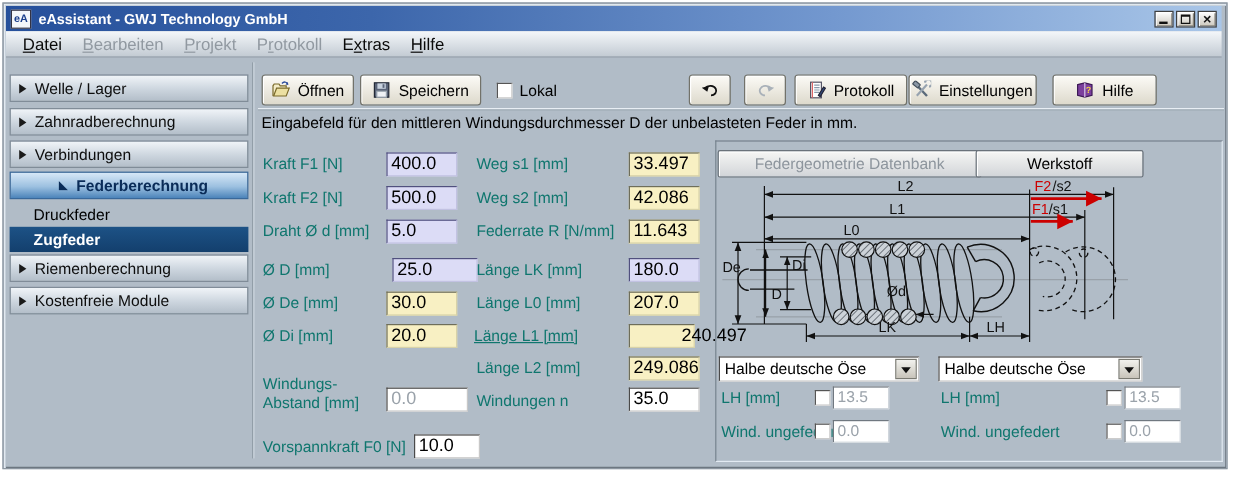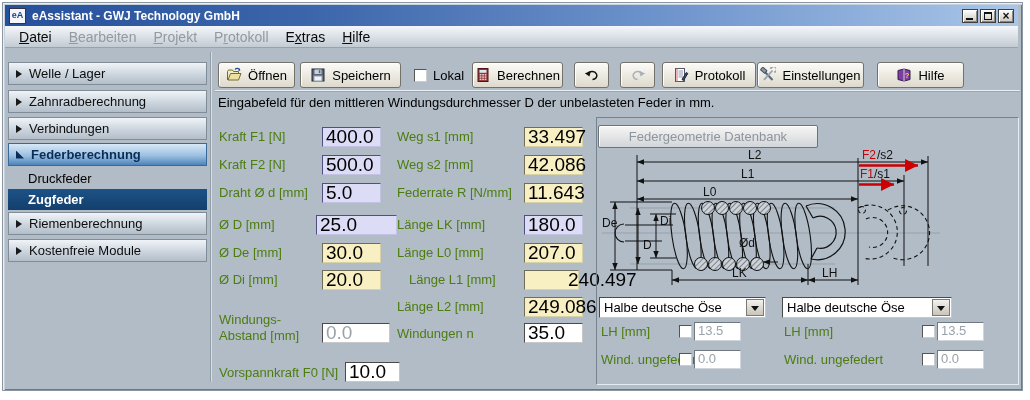--- a/index.html
+++ b/index.html
@@ -37,22 +37,22 @@
   .tri-exp{width:8px;height:8px;background:#0a2c58;clip-path:polygon(0 0,100% 100%,0 100%);}
   .vsep{position:absolute;left:210px;top:52px;width:1px;height:330px;background:#929ea8;box-shadow:1px 0 0 #d5dde5;}
   
   .tbtn{position:absolute;top:62px;height:26px;background:linear-gradient(#fcfbf7,#ddd9cc);
        border:1px solid #72726a;border-radius:3px;box-shadow:inset 1px 1px 0 #fff;
        display:flex;align-items:center;justify-content:center;gap:6px;font-size:13px;color:#000;box-sizing:border-box;cursor:default;}
   .tb-sep{position:absolute;left:215px;top:90px;width:805px;height:1px;background:#e8eef4;box-shadow:0 1px 0 #9aa6b0;}
   .tb-cb-label{position:absolute;font-size:13px;color:#000;}
   .desc{position:absolute;left:218px;top:95px;font-size:13px;color:#000;}
   
-  .lbl{position:absolute;font-size:13px;color:#4d7c0f;white-space:nowrap;text-align:right;}
-  .field{position:absolute;height:20px;font-size:19px;line-height:18px;padding-left:3px;box-sizing:border-box;color:#000;white-space:nowrap;}
+  .lbl{position:absolute;font-size:13px;color:#0f766e;white-space:nowrap;text-align:right;}
+  .field{position:absolute;height:20px;font-size:15px;line-height:18px;padding-left:3px;box-sizing:border-box;color:#000;white-space:nowrap;}
   .f-lav{background:#dcdcf6;border:1px solid;border-color:#50507e #c2c2e2 #c2c2e2 #50507e;}
   .f-yel{background:#f8f0c3;border:1px solid;border-color:#6e6e5a #d8d2a8 #d8d2a8 #6e6e5a;}
   .f-wht{background:#fff;border:1px solid;border-color:#4a4a4a #c8c8c8 #c8c8c8 #4a4a4a;}
   .f-dis{color:#9aa2aa;}
   
   .rpanel{position:absolute;left:596px;top:117px;width:421px;height:266px;
        border:1px solid;border-color:#76828e #e2eaf2 #e2eaf2 #76828e;}
   .pbtn{position:absolute;height:23px;background:linear-gradient(#f6f6f4,#d2d5d9);
        border:1px solid #6a727a;border-radius:2px;box-shadow:inset 1px 1px 0 #fff;
        font-size:13px;display:flex;align-items:center;justify-content:center;color:#000;box-sizing:border-box;cursor:default;}
@@ -104,21 +104,21 @@
     <span>Welle / Lager</span>
   </div>
   <div class="side-item side-header" style="top:90px;">
     <span class="tri-r"></span>
     <span>Zahnradberechnung</span>
   </div>
   <div class="side-item side-header" style="top:117px;">
     <span class="tri-r"></span>
     <span>Verbindungen</span>
   </div>
-  <div class="side-item side-header expanded" style="top:143px;">
+  <div class="side-item side-header expanded" style="top:143px;justify-content:center;">
     <span class="tri-exp"></span>
     <span>Federberechnung</span>
   </div>
   <div class="side-item side-sub selected" style="top:189px;">
     <span>Zugfeder</span>
   </div>
   <div class="side-item side-sub" style="top:168px;">
     <span>Druckfeder</span>
   </div>
   <div class="side-item side-header" style="top:212px;">
@@ -144,38 +144,20 @@
     <svg class="ico" viewBox="0 0 16 16" width="16" height="16">
         <rect x="2" y="2" width="12" height="12" fill="#5a6478" stroke="#232a36"></rect>
         <rect x="4.5" y="2.5" width="7" height="4.5" fill="#c8d2de"></rect>
         <rect x="8.8" y="3.2" width="1.6" height="3" fill="#5a6478"></rect>
         <rect x="4" y="9" width="8" height="5" fill="#eef1f5" stroke="#99a4ae"></rect>
       </svg>
     <span>Speichern</span>
   </div>
   <div class="cb" style="left:414px;top:69px;"></div>
   <div class="tb-cb-label" style="left:433px;top:68px;">Lokal</div>
-  <div class="tbtn" style="left:472px;width:91px;">
-    <svg class="ico" viewBox="0 0 16 16" width="16" height="16">
-        <rect x="3" y="1.5" width="10" height="13" fill="#903636" stroke="#4c1414"></rect>
-        <rect x="4.5" y="3" width="7" height="2.8" fill="#dde5ee"></rect>
-        <g fill="#e8cece">
-          <rect x="4.7" y="7" width="1.7" height="1.5"></rect>
-          <rect x="7.2" y="7" width="1.7" height="1.5"></rect>
-          <rect x="9.7" y="7" width="1.7" height="1.5"></rect>
-          <rect x="4.7" y="9.3" width="1.7" height="1.5"></rect>
-          <rect x="7.2" y="9.3" width="1.7" height="1.5"></rect>
-          <rect x="9.7" y="9.3" width="1.7" height="1.5"></rect>
-          <rect x="4.7" y="11.6" width="1.7" height="1.5"></rect>
-          <rect x="7.2" y="11.6" width="1.7" height="1.5"></rect>
-          <rect x="9.7" y="11.6" width="1.7" height="1.5"></rect>
-        </g>
-      </svg>
-    <span>Berechnen</span>
-  </div>
   <div class="tbtn" style="left:574px;width:35px;">
     <svg class="ico" viewBox="0 0 16 16" width="16" height="16">
         <path d="M3.5,6.5 C6,3.5 11,4 12.5,7 C13.8,9.8 11.5,12.5 8.5,12.5" fill="none" stroke="#111" stroke-width="1.5"></path>
         <polygon points="0.8,6.2 6.8,4.6 5.4,9.4" fill="#111"></polygon>
       </svg>
   </div>
   <div class="tbtn" style="left:620px;width:35px;">
     <svg class="ico" viewBox="0 0 16 16" width="16" height="16">
         <path d="M12.5,6.5 C10,3.5 5,4 3.5,7 C2.2,9.8 4.5,12.5 7.5,12.5" fill="none" stroke="#a9b1b9" stroke-width="1.5"></path>
         <polygon points="15.2,6.2 9.2,4.6 10.6,9.4" fill="#a9b1b9"></polygon>
@@ -223,48 +205,49 @@
   <div class="field f-lav" style="left:322px;top:155px;width:59px;">500.0</div>
   <div class="lbl" style="left:397px;top:157px;">Weg s2 [mm]</div>
   <div class="field f-yel" style="left:524px;top:155px;width:59px;">42.086</div>
 
   <div class="lbl" style="left:219px;top:185px;">Draht Ø d [mm]</div>
   <div class="field f-lav" style="left:322px;top:183px;width:59px;">5.0</div>
   <div class="lbl" style="left:397px;top:185px;">Federrate R [N/mm]</div>
   <div class="field f-yel" style="left:524px;top:183px;width:59px;">11.643</div>
 
   <div class="lbl" style="left:219px;top:217px;">Ø D [mm]</div>
-  <div class="field f-lav" style="left:316px;top:215px;width:81px;">25.0</div>
+  <div class="field f-lav" style="left:327px;top:215px;width:71px;">25.0</div>
   <div class="lbl" style="left:397px;top:217px;">Länge LK [mm]</div>
   <div class="field f-lav" style="left:524px;top:215px;width:59px;">180.0</div>
 
   <div class="lbl" style="left:219px;top:245px;">Ø De [mm]</div>
   <div class="field f-yel" style="left:322px;top:243px;width:59px;">30.0</div>
   <div class="lbl" style="left:397px;top:245px;">Länge L0 [mm]</div>
   <div class="field f-yel" style="left:524px;top:243px;width:59px;">207.0</div>
 
   <div class="lbl" style="left:219px;top:272px;">Ø Di [mm]</div>
   <div class="field f-yel" style="left:322px;top:270px;width:59px;">20.0</div>
-  <div class="lbl" style="left:409px;top:272px;">Länge L1 [mm]</div>
+  <div class="lbl" style="left:395px;top:272px;text-decoration:underline;">Länge L1 [mm]</div>
   <div class="field f-yel" style="left:524px;top:270px;width:55px;padding-left:43px;">240.497</div>
 
   <div class="lbl" style="left:397px;top:299px;">Länge L2 [mm]</div>
   <div class="field f-yel" style="left:524px;top:297px;width:59px;">249.086</div>
 
   <div class="lbl" style="left:219px;top:312px;">Windungs-</div>
   <div class="lbl" style="left:219px;top:328px;">Abstand [mm]</div>
   <div class="field f-wht f-dis" style="left:322px;top:323px;width:68px;">0.0</div>
   <div class="lbl" style="left:397px;top:326px;">Windungen n</div>
   <div class="field f-wht" style="left:524px;top:323px;width:59px;">35.0</div>
 
   <div class="lbl" style="left:219px;top:365px;">Vorspannkraft F0 [N]</div>
   <div class="field f-wht" style="left:345px;top:362px;width:55px;">10.0</div>
 
   <div class="rpanel"></div>
   <div class="pbtn disabled" style="left:598px;top:125px;width:220px;">Federgeometrie Datenbank</div>
+  <div class="pbtn" style="left:813px;top:125px;width:140px;">Werkstoff</div>
 
   <svg style="position:absolute;left:600px;top:146px;" width="416" height="146" viewBox="0 0 416 146">
     <defs>
       <marker id="ma" viewBox="0 0 10 10" refX="9" refY="5" markerWidth="8" markerHeight="8" orient="auto-start-reverse">
           <path d="M0,1.5 L9,5 L0,8.5 Z" fill="#111"></path>
         </marker>
       <marker id="mr" viewBox="0 0 10 10" refX="9" refY="5" markerWidth="6" markerHeight="6" orient="auto">
           <path d="M0,0.5 L9,5 L0,9.5 Z" fill="#cc0000"></path>
         </marker>
       <pattern id="hatch" width="4" height="4" patternUnits="userSpaceOnUse" patternTransform="rotate(45)">

